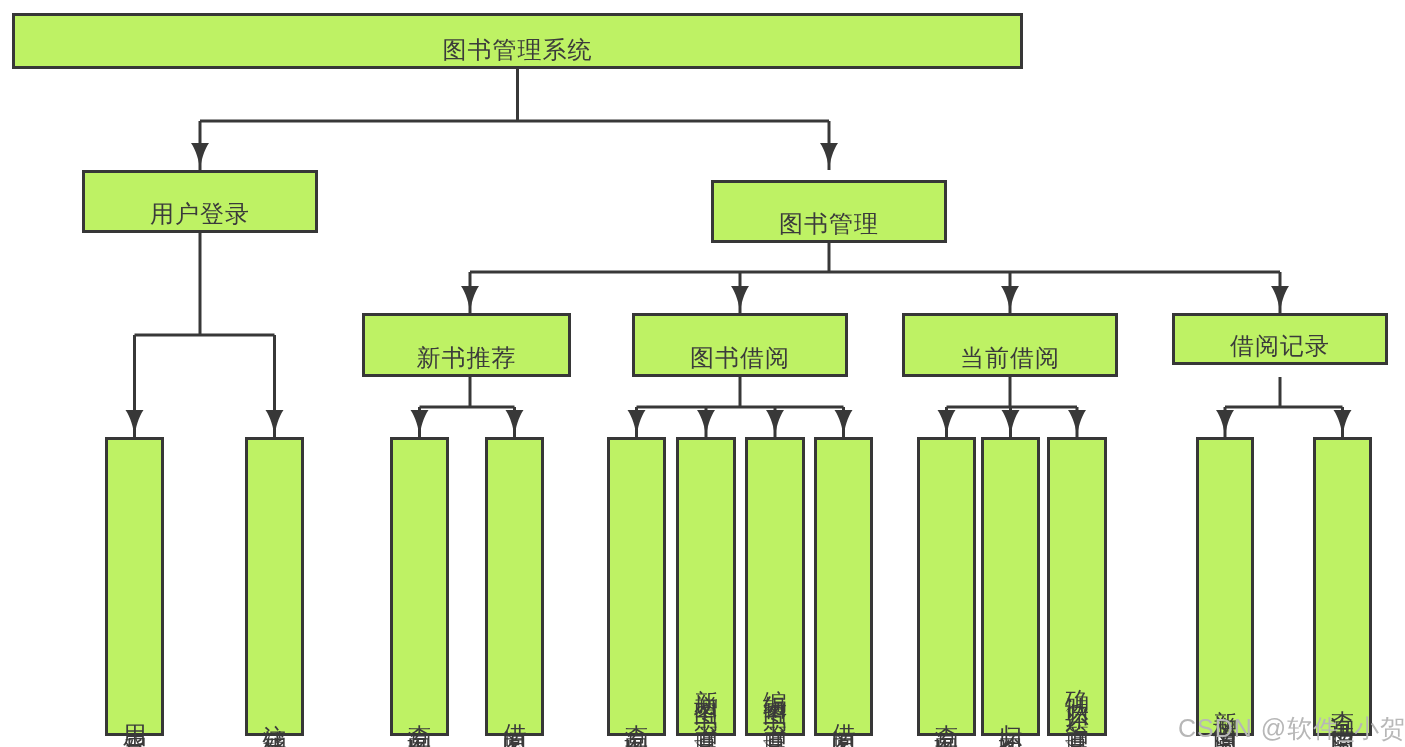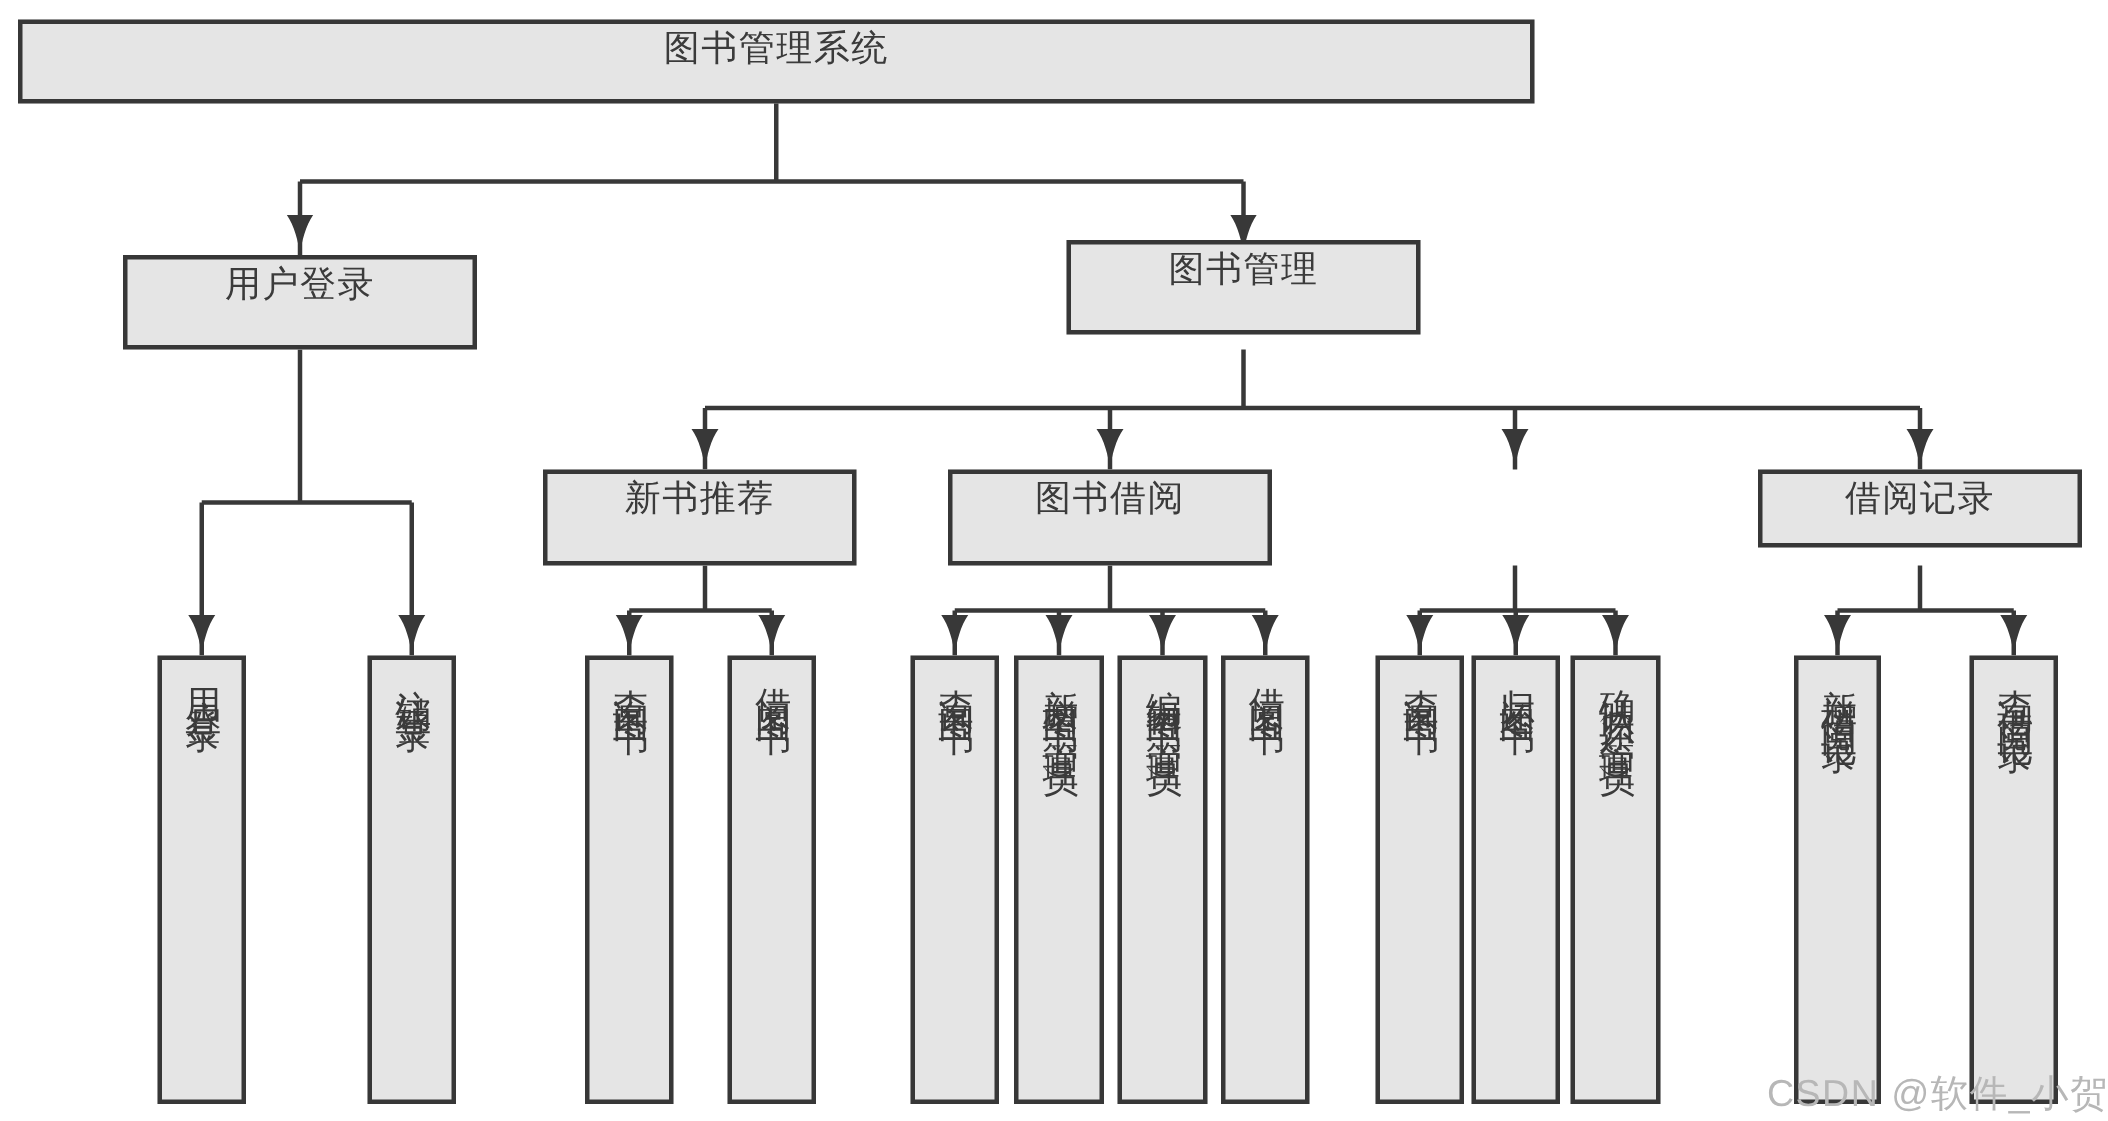--- a/index.html
+++ b/index.html
@@ -13,24 +13,24 @@
   }
   #connectors {
     position: absolute;
     left: 0; top: 0;
     width: 1405px; height: 747px;
     z-index: 1;
   }
   .node {
     position: absolute;
     box-sizing: border-box;
-    background: #e5e5e5;
+    background: #bef264;
     border: 3px solid #373737;
     display: flex;
-    align-items: flex-start;
+    align-items: flex-end;
     justify-content: center;
     z-index: 2;
     color: #3b3b3b;
   }
   .h-label {
     font-size: 24px;
     letter-spacing: 1px;
     white-space: nowrap;
   }
   .v-label {
@@ -106,29 +106,32 @@
     </g>
   </svg>
 
   <div class="node" style="left:12px;top:13px;width:1011px;height:56px">
     <span class="h-label">图书管理系统</span>
   </div>
 
   <div class="node" style="left:82px;top:170px;width:236px;height:63px">
     <span class="h-label">用户登录</span>
   </div>
-  <div class="node" style="left:711px;top:160px;width:236px;height:63px">
+  <div class="node" style="left:711px;top:180px;width:236px;height:63px">
     <span class="h-label">图书管理</span>
   </div>
 
   <div class="node" style="left:362px;top:313px;width:209px;height:64px">
     <span class="h-label">新书推荐</span>
   </div>
   <div class="node" style="left:632px;top:313px;width:216px;height:64px">
     <span class="h-label">图书借阅</span>
+  </div>
+  <div class="node" style="left:902px;top:313px;width:216px;height:64px">
+    <span class="h-label">当前借阅</span>
   </div>
   <div class="node" style="left:1172px;top:313px;width:216px;height:52px">
     <span class="h-label">借阅记录</span>
   </div>
 
   <div class="node leaf" style="left:105px;top:437px;width:59px;height:299px">
     <span class="v-label">用户登录</span>
   </div>
   <div class="node leaf" style="left:245px;top:437px;width:59px;height:299px">
     <span class="v-label">注销登录</span>

